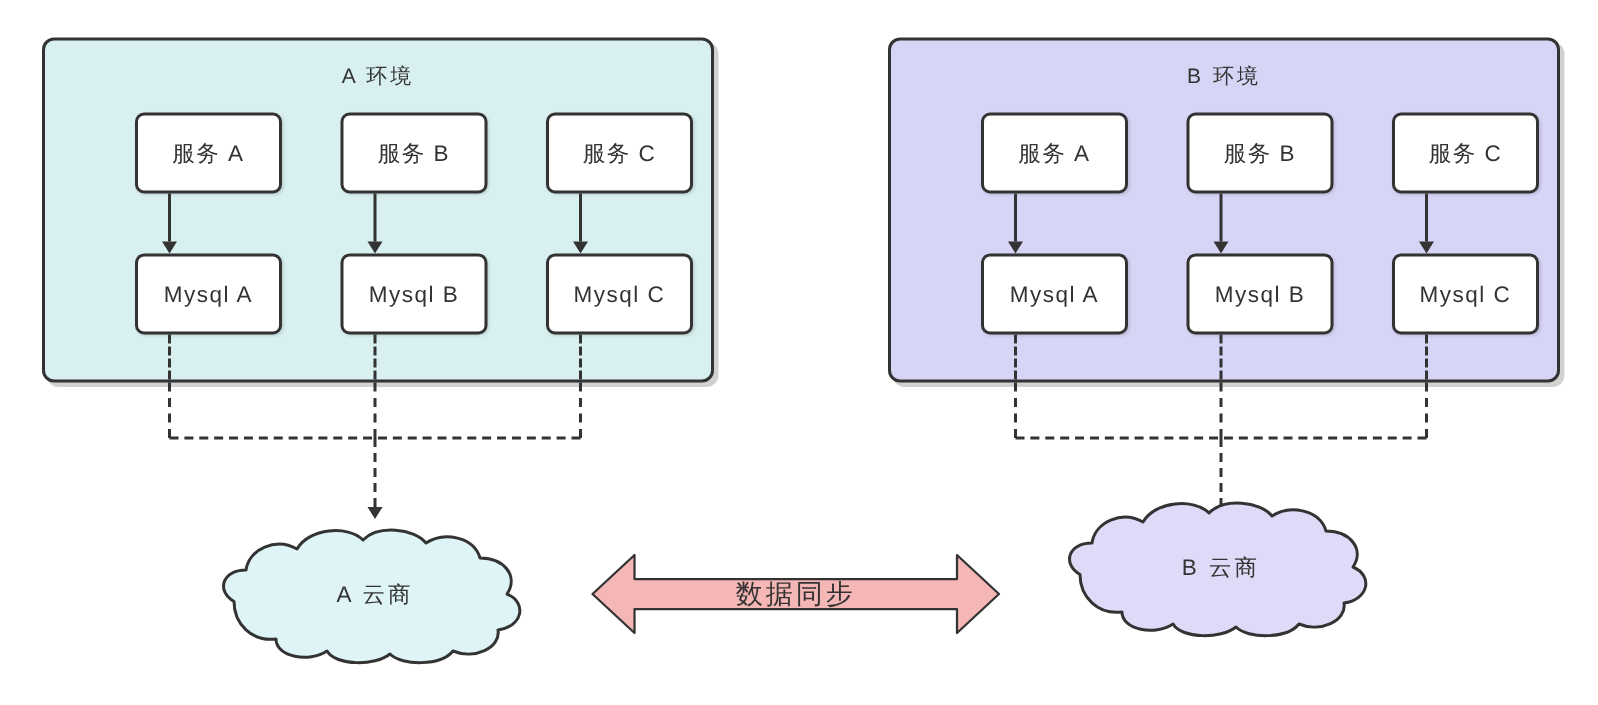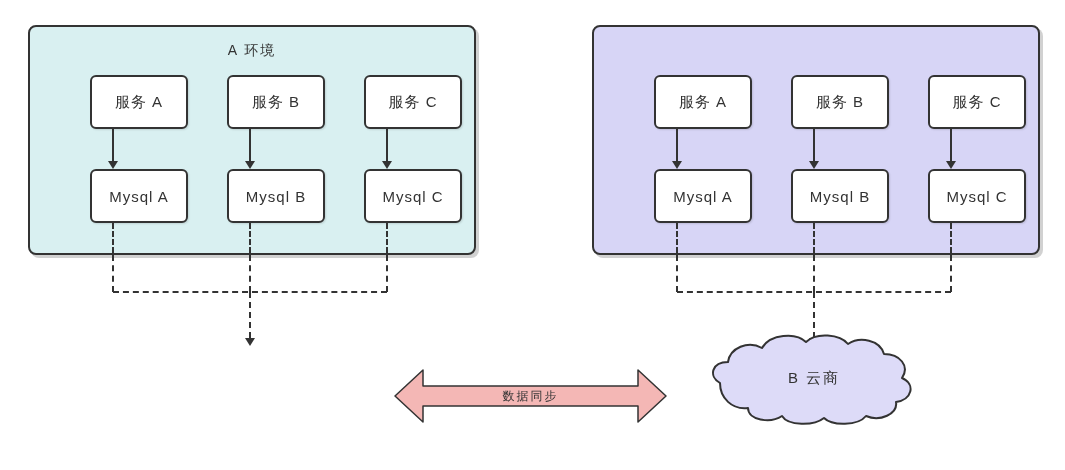--- a/index.html
+++ b/index.html
@@ -77,21 +77,21 @@
   .cloud-label { position: relative; font-size: 15px; letter-spacing: 2px; }
   .sync-wrap {
     position: absolute;
     width: 275px;
     height: 58px;
     display: flex;
     align-items: center;
     justify-content: center;
   }
   .sync-wrap svg { position: absolute; left: 0; top: 0; }
-  .sync-label { position: relative; font-size: 12px; letter-spacing: 2px; }
+  .sync-label { position: relative; font-size: 18px; letter-spacing: 2px; }
 </style>
 </head>
 <body>
 
 <div class="canvas">
 
   <div class="panel" style="left: 28px; top: 25px; background-color: rgb(217, 240, 241);">
     <div class="panel-title">A 环境</div>
 
     <div class="node" style="left:34px; top:48px;">
@@ -120,20 +120,21 @@
     <div class="node" style="left:308px; top:142px;">
       <span>Mysql C</span>
     </div>
 
     <div class="dash-v" style="left:82px; top:196px; height:30px;"></div>
     <div class="dash-v" style="left:219px; top:196px; height:30px;"></div>
     <div class="dash-v" style="left:356px; top:196px; height:30px;"></div>
   </div>
 
   <div class="panel" style="left: 592px; top: 25px; background-color: rgb(215, 213, 246);">
+    <div class="panel-title">B 环境</div>
 
     <div class="node" style="left:34px; top:48px;">
       <span>服务 A</span>
     </div>
     <div class="node" style="left:171px; top:48px;">
       <span>服务 B</span>
     </div>
     <div class="node" style="left:308px; top:48px;">
       <span>服务 C</span>
     </div>
@@ -167,20 +168,39 @@
   <div class="dash-v" style="left:249px; top:292px; height:46px;"></div>
   <div class="tri-down" style="left:245px; top:338px;"></div>
 
   <div class="dash-v" style="left:676px; top:255px; height:37px;"></div>
   <div class="dash-v" style="left:813px; top:255px; height:37px;"></div>
   <div class="dash-v" style="left:950px; top:255px; height:37px;"></div>
   <div class="dash-h" style="left:677px; top:291px; width:274px;"></div>
   <div class="dash-v" style="left:813px; top:292px; height:46px;"></div>
   <div class="tri-down" style="left:809px; top:338px;"></div>
 
+  <div class="cloud-wrap" style="left:140px; top:346px;">
+    <svg width="220" height="100" viewBox="0 0 220 100">
+      <path stroke="#333333" stroke-width="2" stroke-linejoin="round" d="M 16 55
+               C 4 48 8 34 24 34
+               C 26 20 44 12 58 20
+               C 66 6 92 4 102 14
+               C 112 4 136 6 144 16
+               C 156 8 176 12 180 26
+               C 196 26 206 38 198 50
+               C 212 56 208 72 192 74
+               C 194 86 176 94 162 88
+               C 154 98 128 98 120 90
+               C 110 98 84 98 78 88
+               C 66 96 44 92 44 80
+               C 28 82 16 70 16 55
+               Z" style="fill: rgb(222, 244, 246);"></path>
+    </svg>
+    <div class="cloud-label">A 云商</div>
+  </div>
 
   <div class="cloud-wrap" style="left:704px; top:328px;">
     <svg width="220" height="100" viewBox="0 0 220 100">
       <path stroke="#333333" stroke-width="2" stroke-linejoin="round" d="M 16 55
                C 4 48 8 34 24 34
                C 26 20 44 12 58 20
                C 66 6 92 4 102 14
                C 112 4 136 6 144 16
                C 156 8 176 12 180 26
                C 196 26 206 38 198 50

